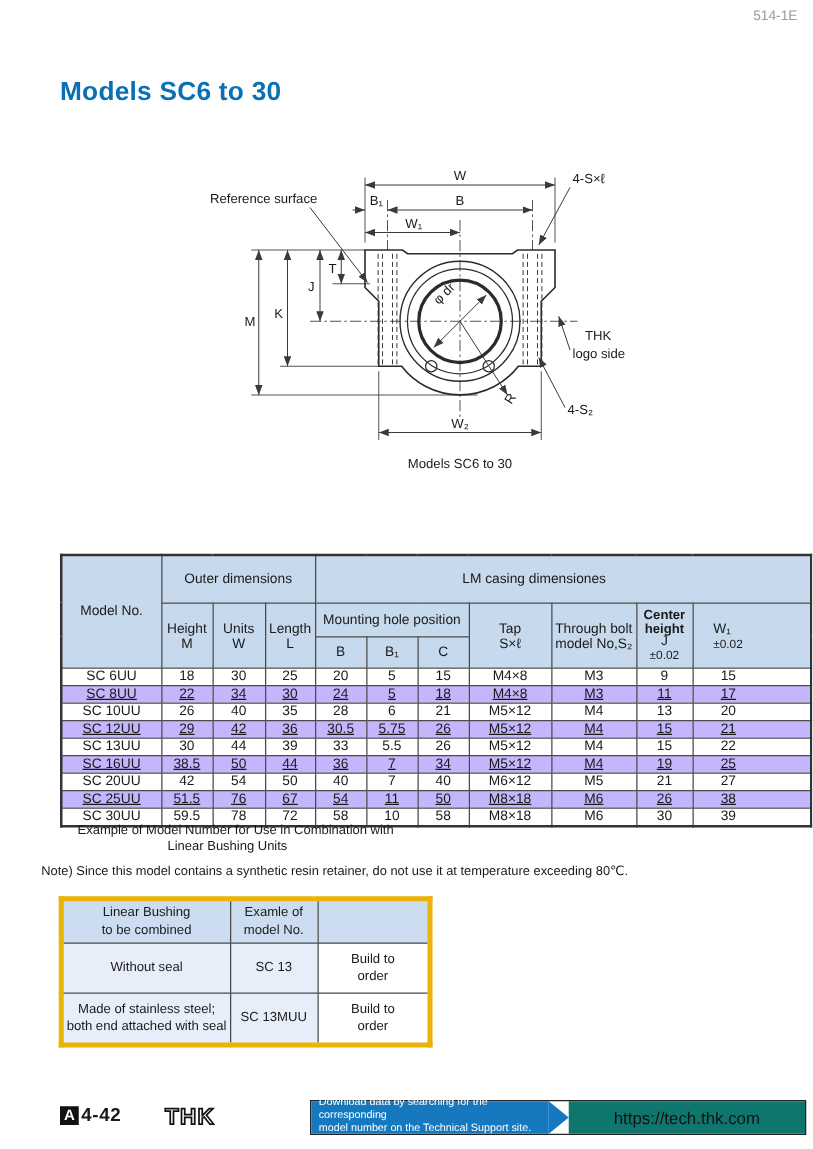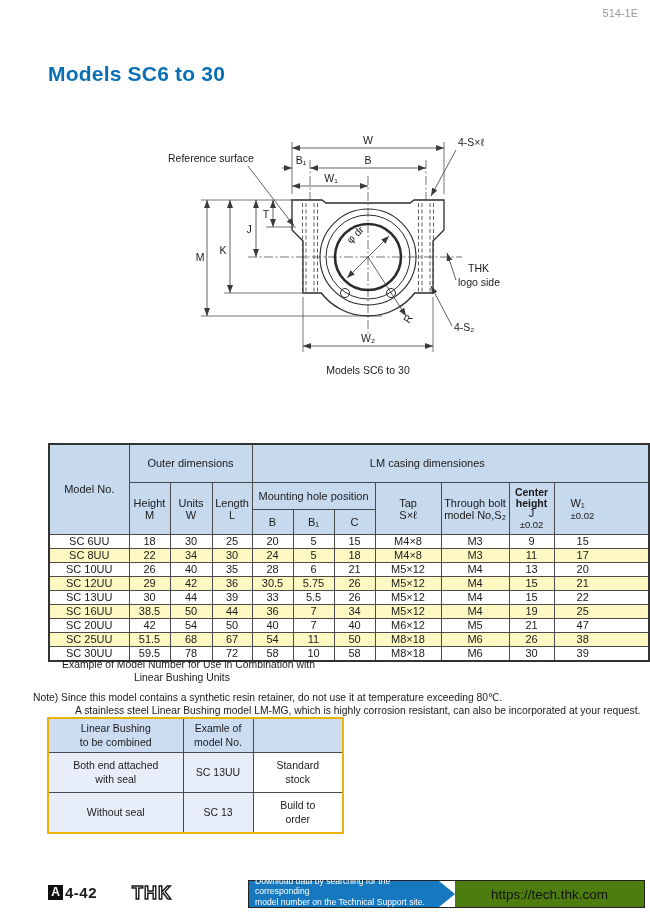--- a/index.html
+++ b/index.html
@@ -22,50 +22,50 @@
 
   
   table{border-collapse:collapse;table-layout:fixed;}
   #main-table{position:absolute;left:48px;top:443px;width:600px;font-size:11px;border:2px solid #333;}
   #main-table th,#main-table td{border:1px solid #4a4a4a;padding:0;text-align:center;font-weight:normal;}
   #main-table thead th{background:#c6d9ed;}
   #main-table .r1{height:38px;}
   #main-table .r2{height:27px;}
   #main-table .r3{height:25px;}
   #main-table td{height:13px;line-height:13px;}
-  #main-table tr.alt td{background:#fef9c3;}
+  #main-table tr.alt td{background:#c4b5fd;text-decoration:underline;}
   .hstack{display:flex;flex-direction:column;justify-content:space-between;height:100%;padding:4px 0 3px 0;box-sizing:border-box;align-items:center;}
   .hstack .small{font-size:9.5px;}
   .hstack .tight{line-height:1.02;font-size:10.5px;font-weight:bold;}
   .lm-head{text-align:center;padding-right:46px !important;}
   .w1col{text-align:left !important;padding-left:22px !important;}
   .w1head{align-items:flex-start;padding-left:16px;}
 
   
   .note{position:absolute;left:33px;top:692px;font-size:10.3px;line-height:12.5px;}
   .note .l2{padding-left:42px;}
 
   
   .combo-head{position:absolute;left:62px;top:658px;font-size:10.4px;line-height:13px;}
   .combo-head .l2{padding-left:72px;}
-  #combo-table{position:absolute;left:47px;top:717px;width:295px;font-size:10.5px;border:2px solid #eab308;}
+  #combo-table{position:absolute;left:47px;top:717px;width:295px;font-size:10.5px;border:4px solid #eab308;}
   #combo-table th,#combo-table td{border:1px solid #4a4a4a;text-align:center;font-weight:normal;white-space:pre-line;line-height:1.25;padding:0;}
   #combo-table th{background:#ccddf1;height:33px;}
   #combo-table td{height:39px;}
   #combo-table td.c1,#combo-table td.c2{background:#e7eef9;}
 
   
   .footer-left{position:absolute;left:48px;top:884px;display:flex;align-items:center;}
   .asq{display:inline-block;width:15px;height:15px;background:#111;color:#fff;font-weight:bold;text-align:center;line-height:15px;font-size:12px;}
   .pageno{font-size:15px;font-weight:bold;margin-left:2px;letter-spacing:.5px;}
   #thk-logo{position:absolute;left:130px;top:883px;}
   .banner{position:absolute;left:248px;top:880px;width:397px;height:28px;border:1px solid #222;display:flex;align-items:stretch;box-sizing:border-box;}
   .banner-blue{background:#1679c0;color:#fff;font-size:8.6px;line-height:10.5px;display:flex;flex-direction:column;justify-content:flex-end;padding:0 6px;width:190px;box-sizing:border-box;}
   .banner-arrow{width:0;height:0;border-top:13px solid transparent;border-bottom:13px solid transparent;border-left:16px solid #1679c0;}
-  .banner-url{flex:1;display:flex;align-items:center;justify-content:center;font-size:13.5px;color:#111;background:#4d7c0f;}
+  .banner-url{flex:1;display:flex;align-items:center;justify-content:center;font-size:13.5px;color:#111;background:#0f766e;}
 </style>
 </head>
 <body>
 
 <div id="page">
 
   <div class="page-code">514-1E</div>
   <div class="title">Models SC6 to 30</div>
 
   <svg id="diagram" width="364" height="256" viewBox="0 0 364 256">
@@ -308,26 +308,26 @@
           <td>SC 20UU</td>
           <td>42</td>
           <td>54</td>
           <td>50</td>
           <td>40</td>
           <td>7</td>
           <td>40</td>
           <td>M6×12</td>
           <td>M5</td>
           <td>21</td>
-          <td class="w1col">47</td>
+          <td class="w1col">27</td>
         </tr>
         <tr class="alt">
           <td>SC 25UU</td>
           <td>51.5</td>
-          <td>68</td>
+          <td>76</td>
           <td>67</td>
           <td>54</td>
           <td>11</td>
           <td>50</td>
           <td>M8×18</td>
           <td>M6</td>
           <td>26</td>
           <td class="w1col">38</td>
         </tr>
         <tr>
@@ -341,21 +341,20 @@
           <td>M8×18</td>
           <td>M6</td>
           <td>30</td>
           <td class="w1col">39</td>
         </tr>
       </tbody>
   </table>
 
   <div class="note">
     <div>Note) Since this model contains a synthetic resin retainer, do not use it at temperature exceeding 80℃.</div>
-    <div class="l2">A stainless steel Linear Bushing model LM-MG, which is highly corrosion resistant, can also be incorporated at your request.</div>
   </div>
 
   <div class="combo-head">
     <div>Example of Model Number for Use in Combination with</div>
     <div class="l2">Linear Bushing Units</div>
   </div>
 
   <table id="combo-table">
     <colgroup>
         <col style="width:135px">
@@ -366,29 +365,29 @@
       <tr>
         <th>Linear Bushing
 to be combined</th>
         <th>Examle of
 model No.</th>
         <th></th>
       </tr>
     </thead>
     <tbody>
         <tr>
-          <td class="c1">Both end attached
-with seal</td>
-          <td class="c2">SC 13UU</td>
-          <td class="c3">Standard
-stock</td>
-        </tr>
-        <tr>
           <td class="c1">Without seal</td>
           <td class="c2">SC 13</td>
+          <td class="c3">Build to
+order</td>
+        </tr>
+        <tr>
+          <td class="c1">Made of stainless steel;
+both end attached with seal</td>
+          <td class="c2">SC 13MUU</td>
           <td class="c3">Build to
 order</td>
         </tr>
       </tbody>
   </table>
 
   <div class="footer-left">
     <span class="asq">A</span>
     <span class="pageno">4-42</span>
   </div>

